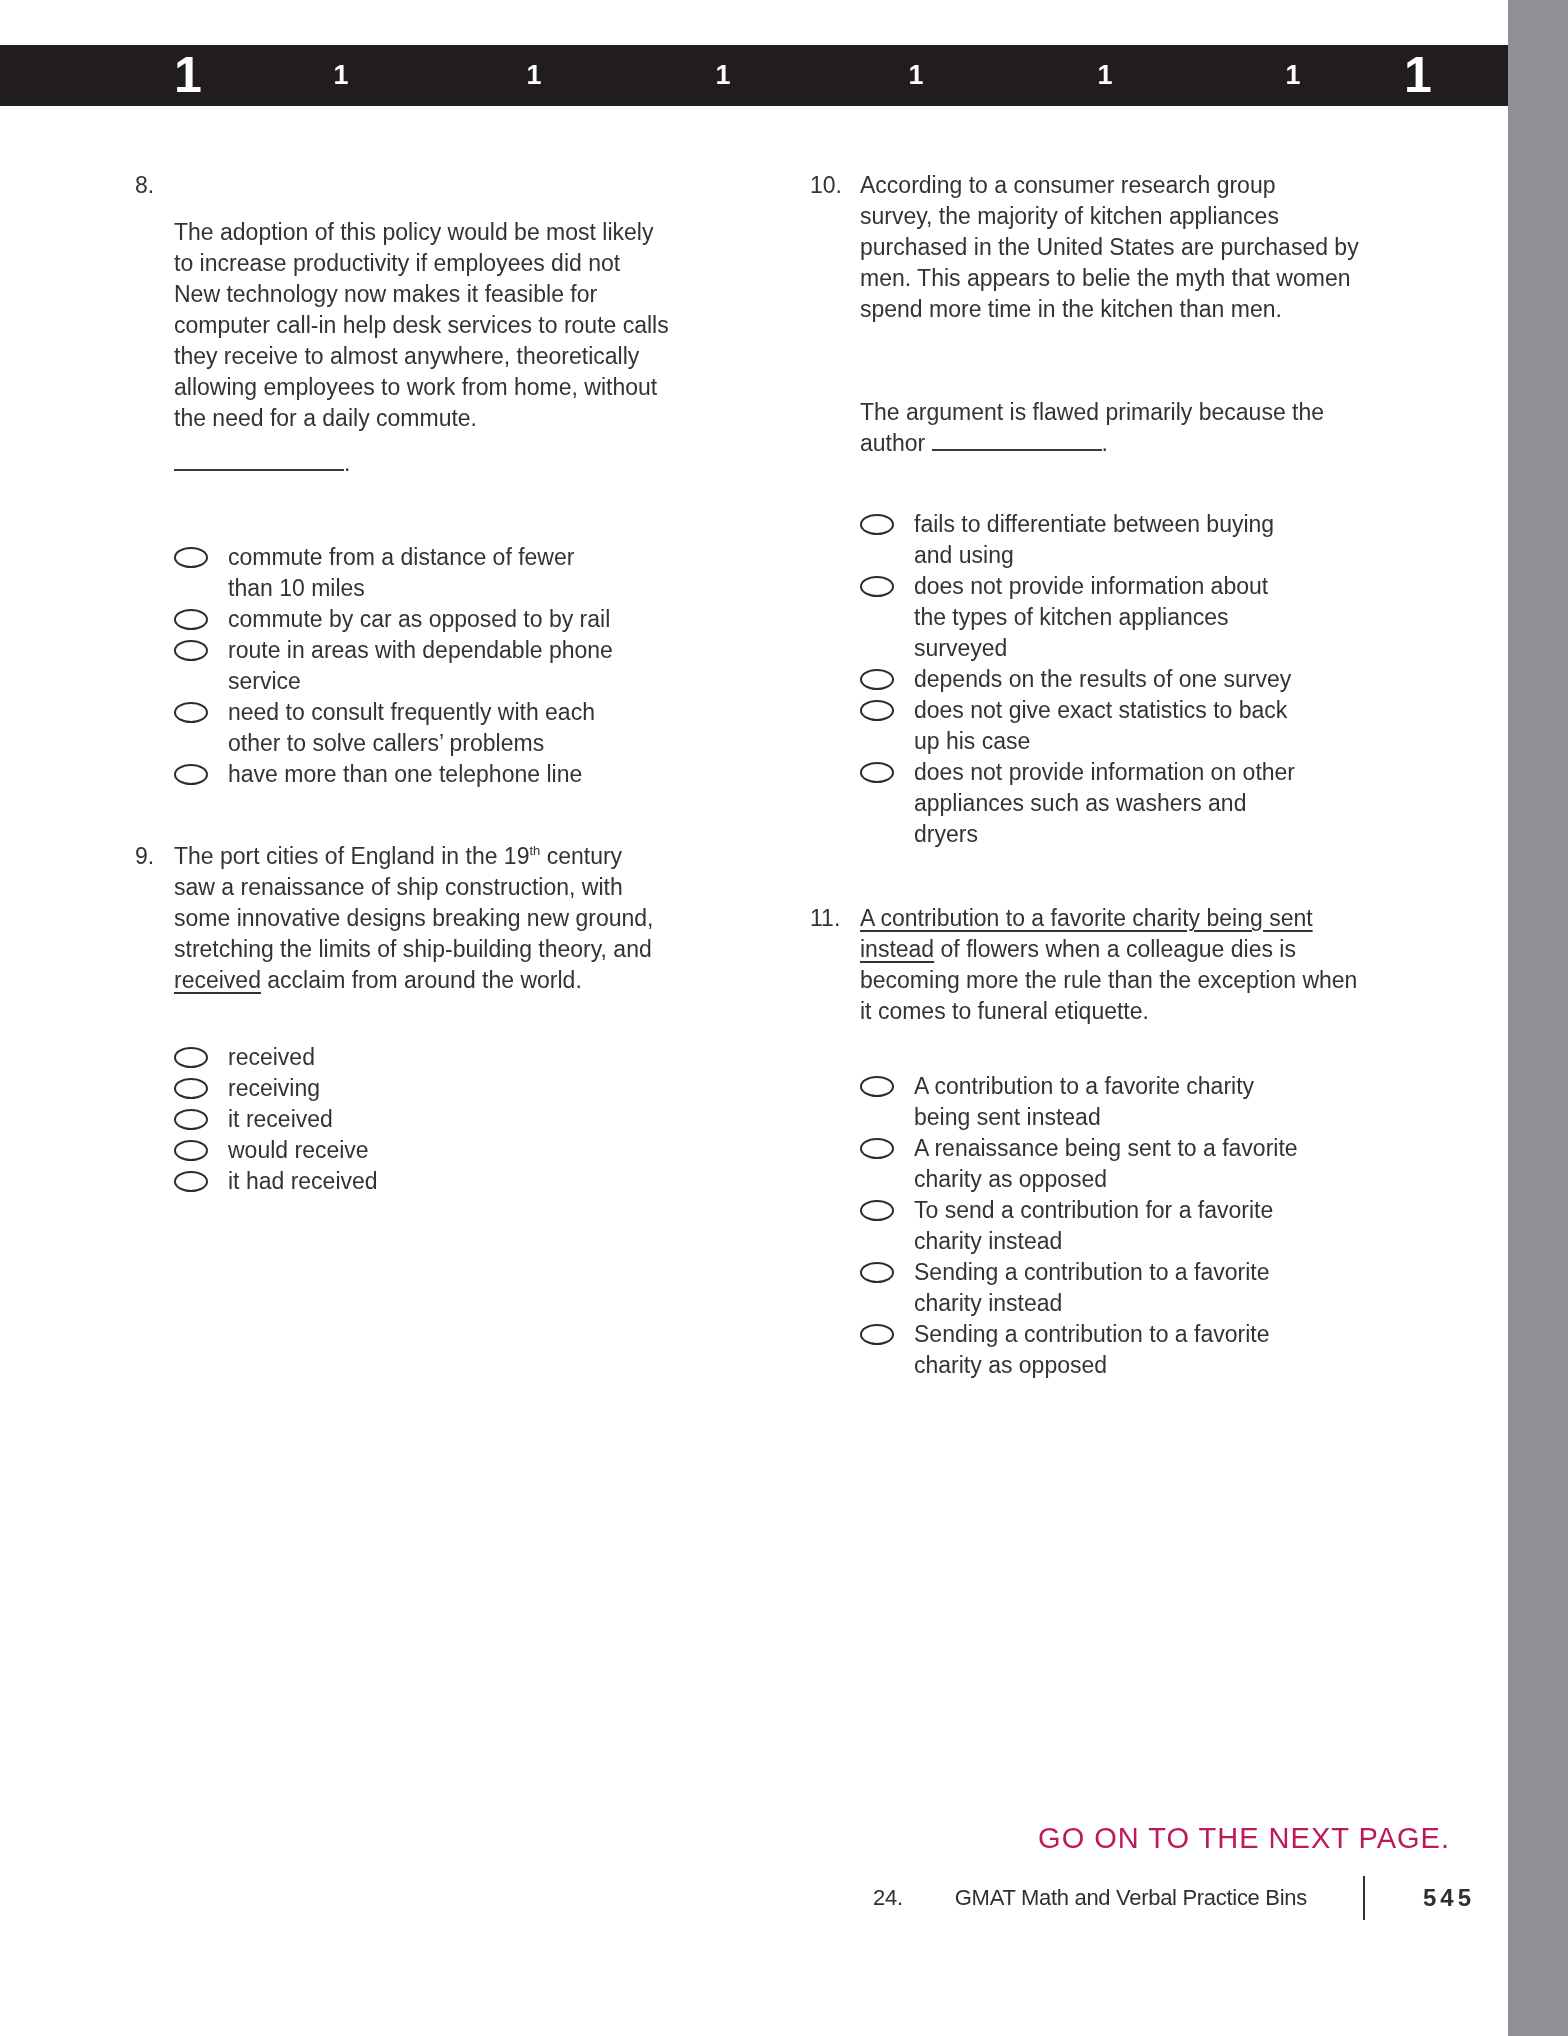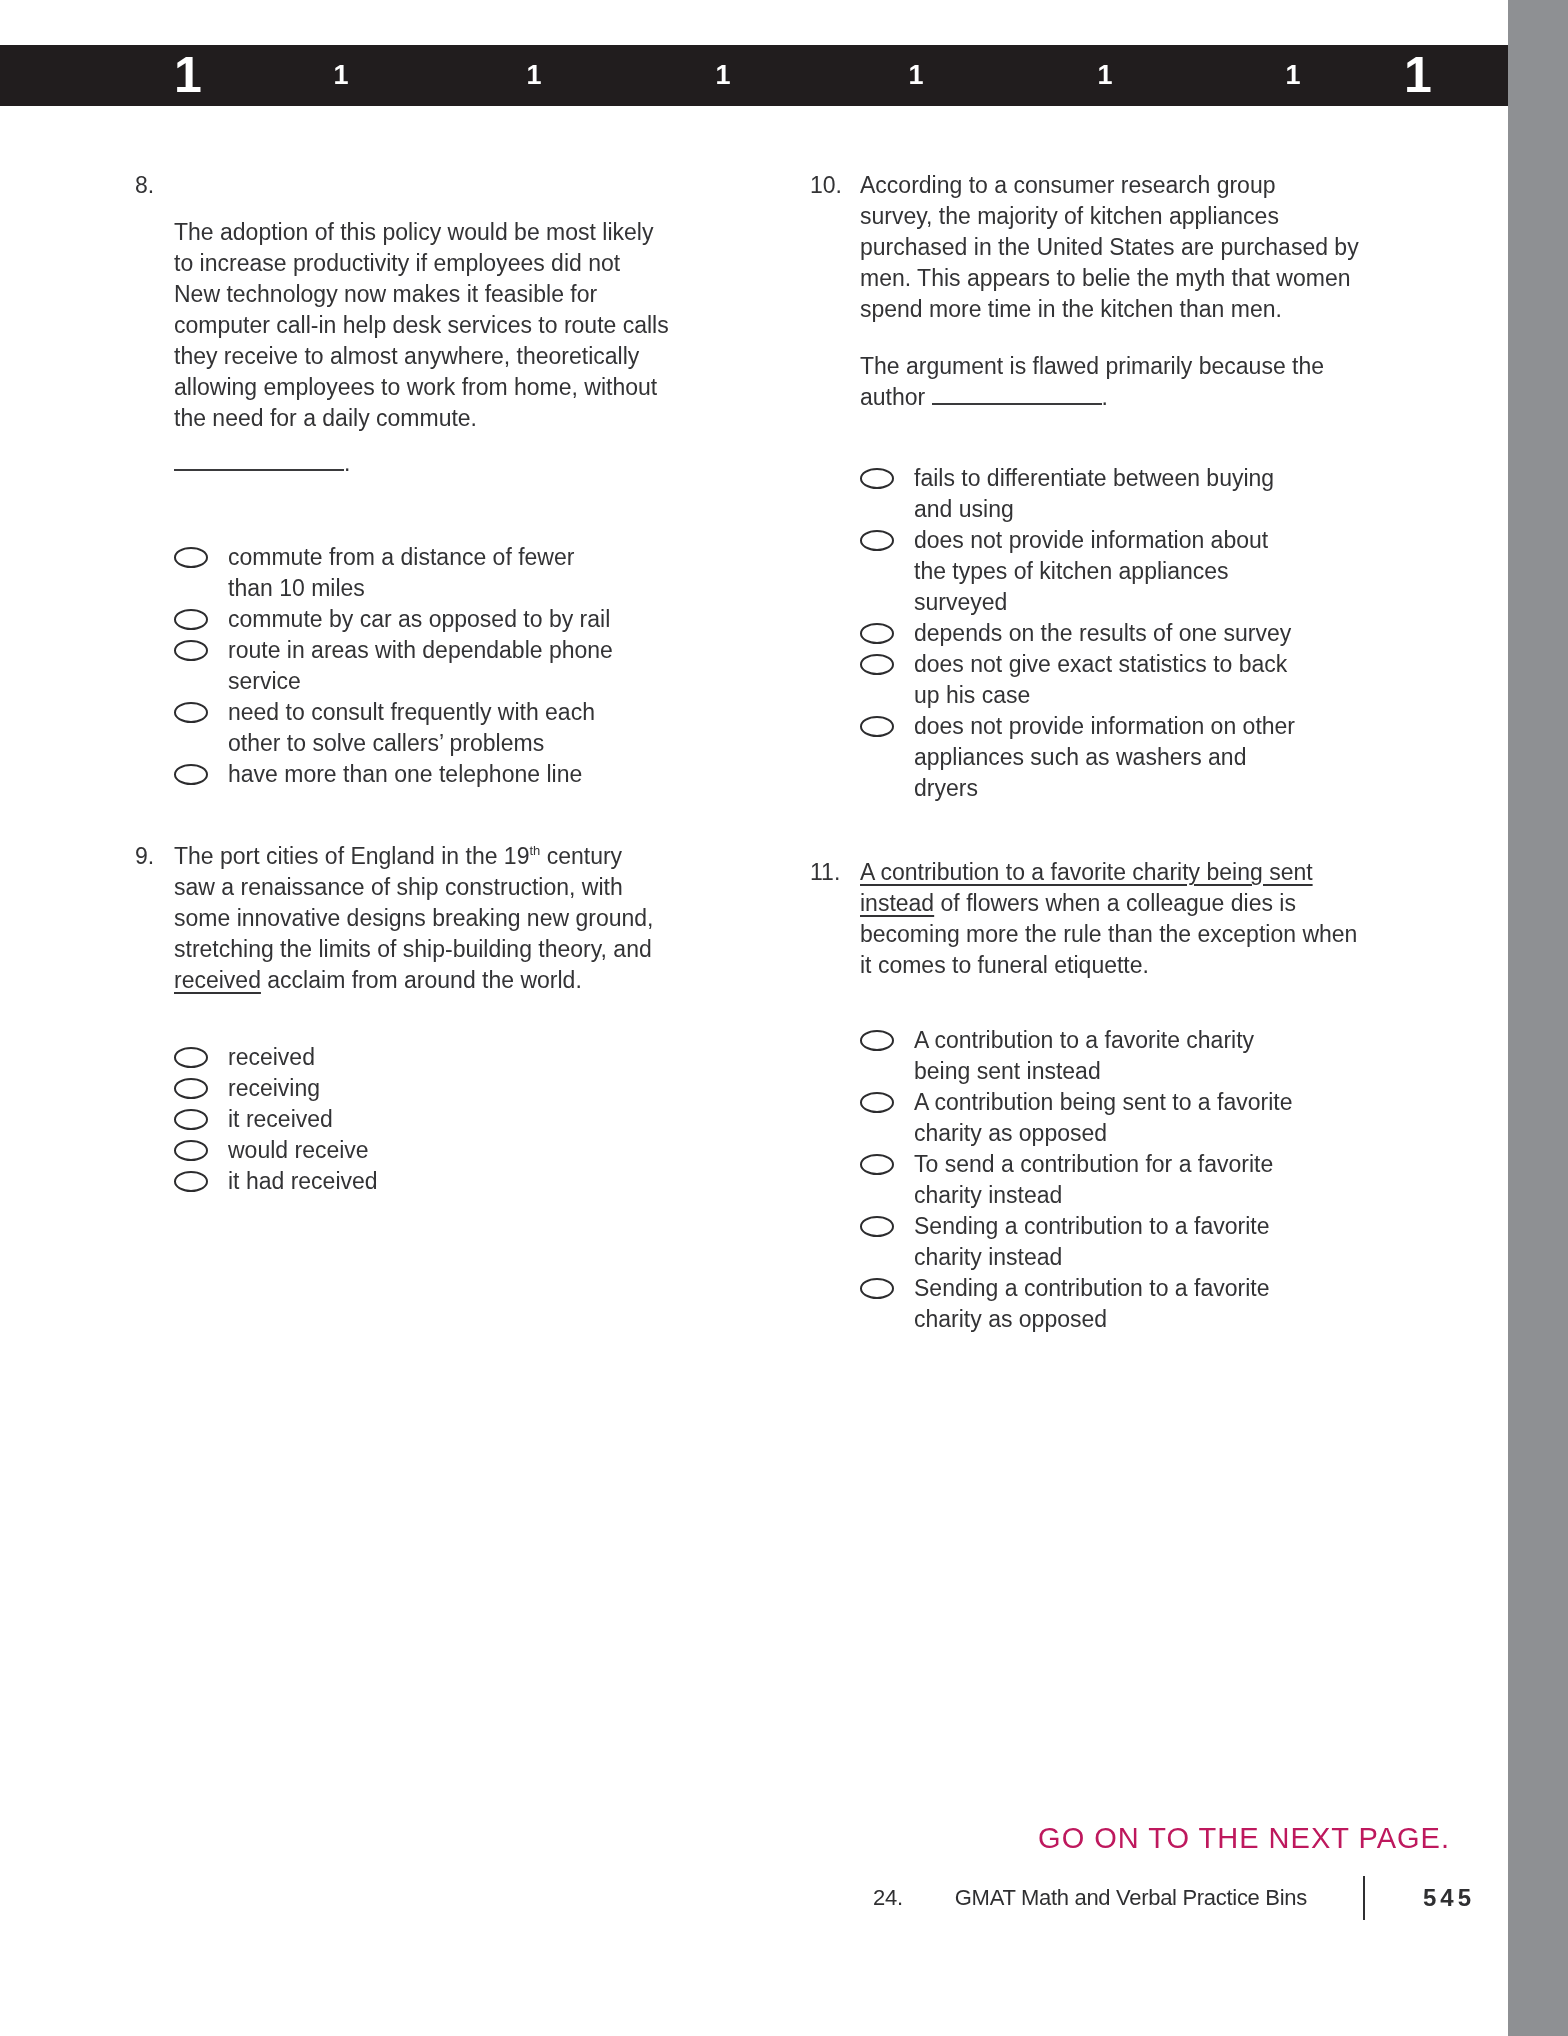--- a/index.html
+++ b/index.html
@@ -42,21 +42,21 @@
   .option{display:grid;grid-template-columns:54px 1fr;}
   .oval{width:34px;height:21px;border:2px solid #2c2c2e;border-radius:50%;margin-top:5px;box-sizing:border-box;}
   .opt-text{font-size:23px;line-height:31px;white-space:pre-line;}
 
   
   #q8 .p2{margin-top:47px;}
   #q8 .p3{margin-top:14px;}
   #q8 .options{margin-top:63px;}
   #q9{margin-top:51px;}
   #q9 .options{margin-top:46px;}
-  #q10 .p2{margin-top:26px;}
+  #q10 .p2{margin-top:72px;}
   #q10 .options{margin-top:50px;}
   #q11{margin-top:53px;}
   #q11 .options{margin-top:44px;}
 
   .go-on{position:absolute;top:1822px;right:118px;font-size:29px;letter-spacing:1px;color:#be185d;}
   .pagefoot{position:absolute;top:1872px;right:93px;height:52px;display:flex;align-items:center;color:#2f2f31;gap:40px;}
   .chapter-number{font-size:22px;letter-spacing:-0.3px;margin-right:12px;}
   .chapter-title{font-size:22px;letter-spacing:-0.3px;}
   .foot-divider{width:0;height:44px;border-left:2px solid #2f2f31;margin:0 18px 0 16px;}
   .page-number{font-size:24px;font-weight:bold;letter-spacing:4px;}
@@ -198,21 +198,21 @@
 becoming more the rule than the exception when
 it comes to funeral etiquette.</span></p>
           <ul class="options">
             <li class="option">
               <span class="oval"></span>
               <span class="opt-text">A contribution to a favorite charity
 being sent instead</span>
             </li>
             <li class="option">
               <span class="oval"></span>
-              <span class="opt-text">A contribution being sent to a favorite
+              <span class="opt-text">A renaissance being sent to a favorite
 charity as opposed</span>
             </li>
             <li class="option">
               <span class="oval"></span>
               <span class="opt-text">To send a contribution for a favorite
 charity instead</span>
             </li>
             <li class="option">
               <span class="oval"></span>
               <span class="opt-text">Sending a contribution to a favorite

